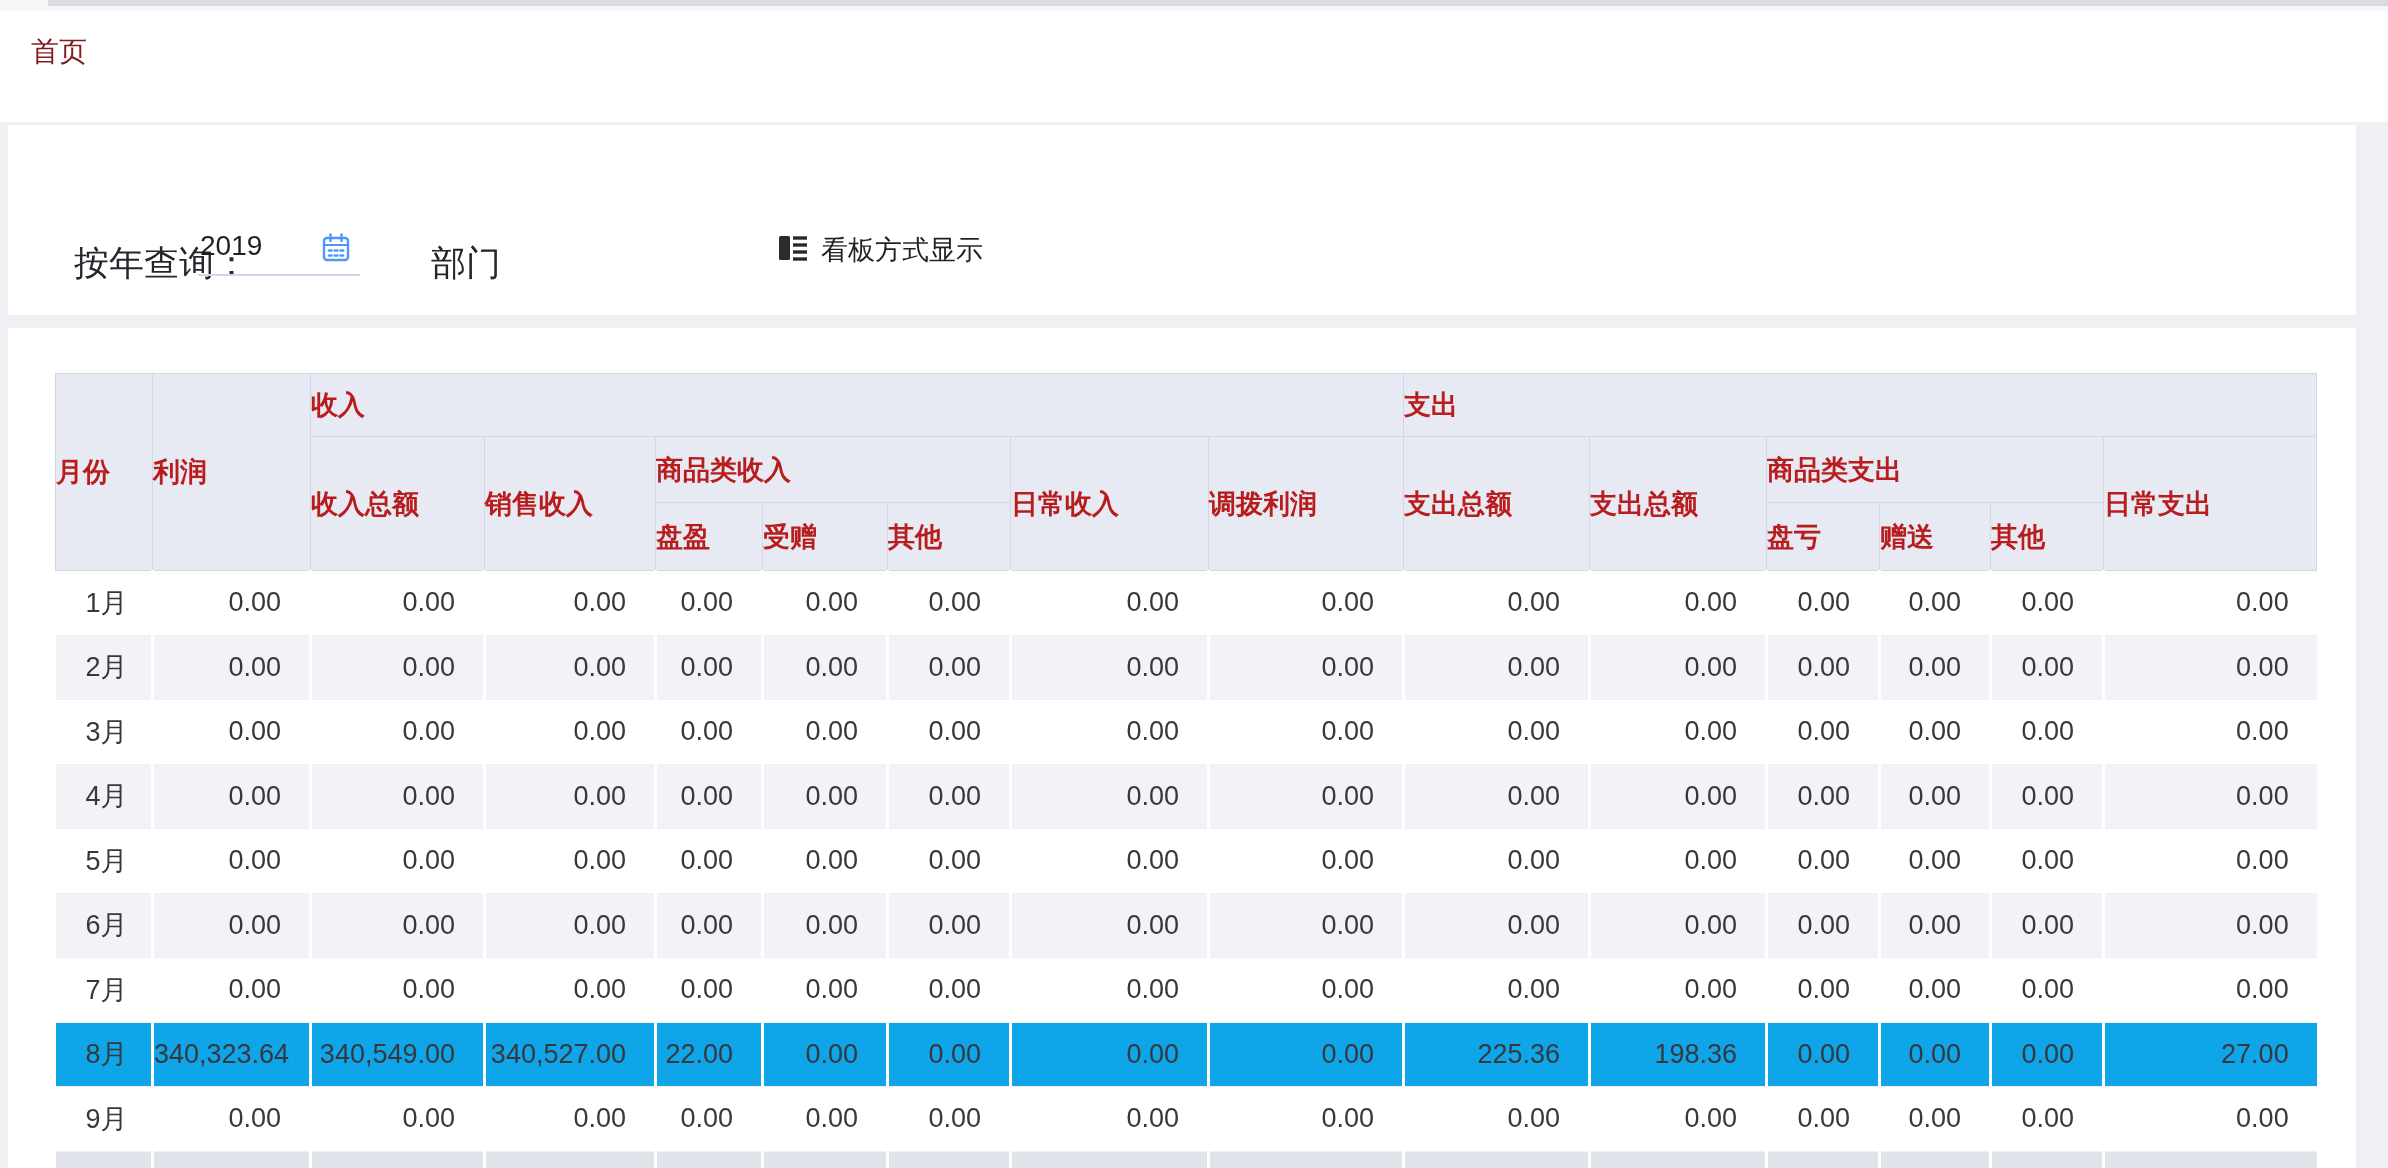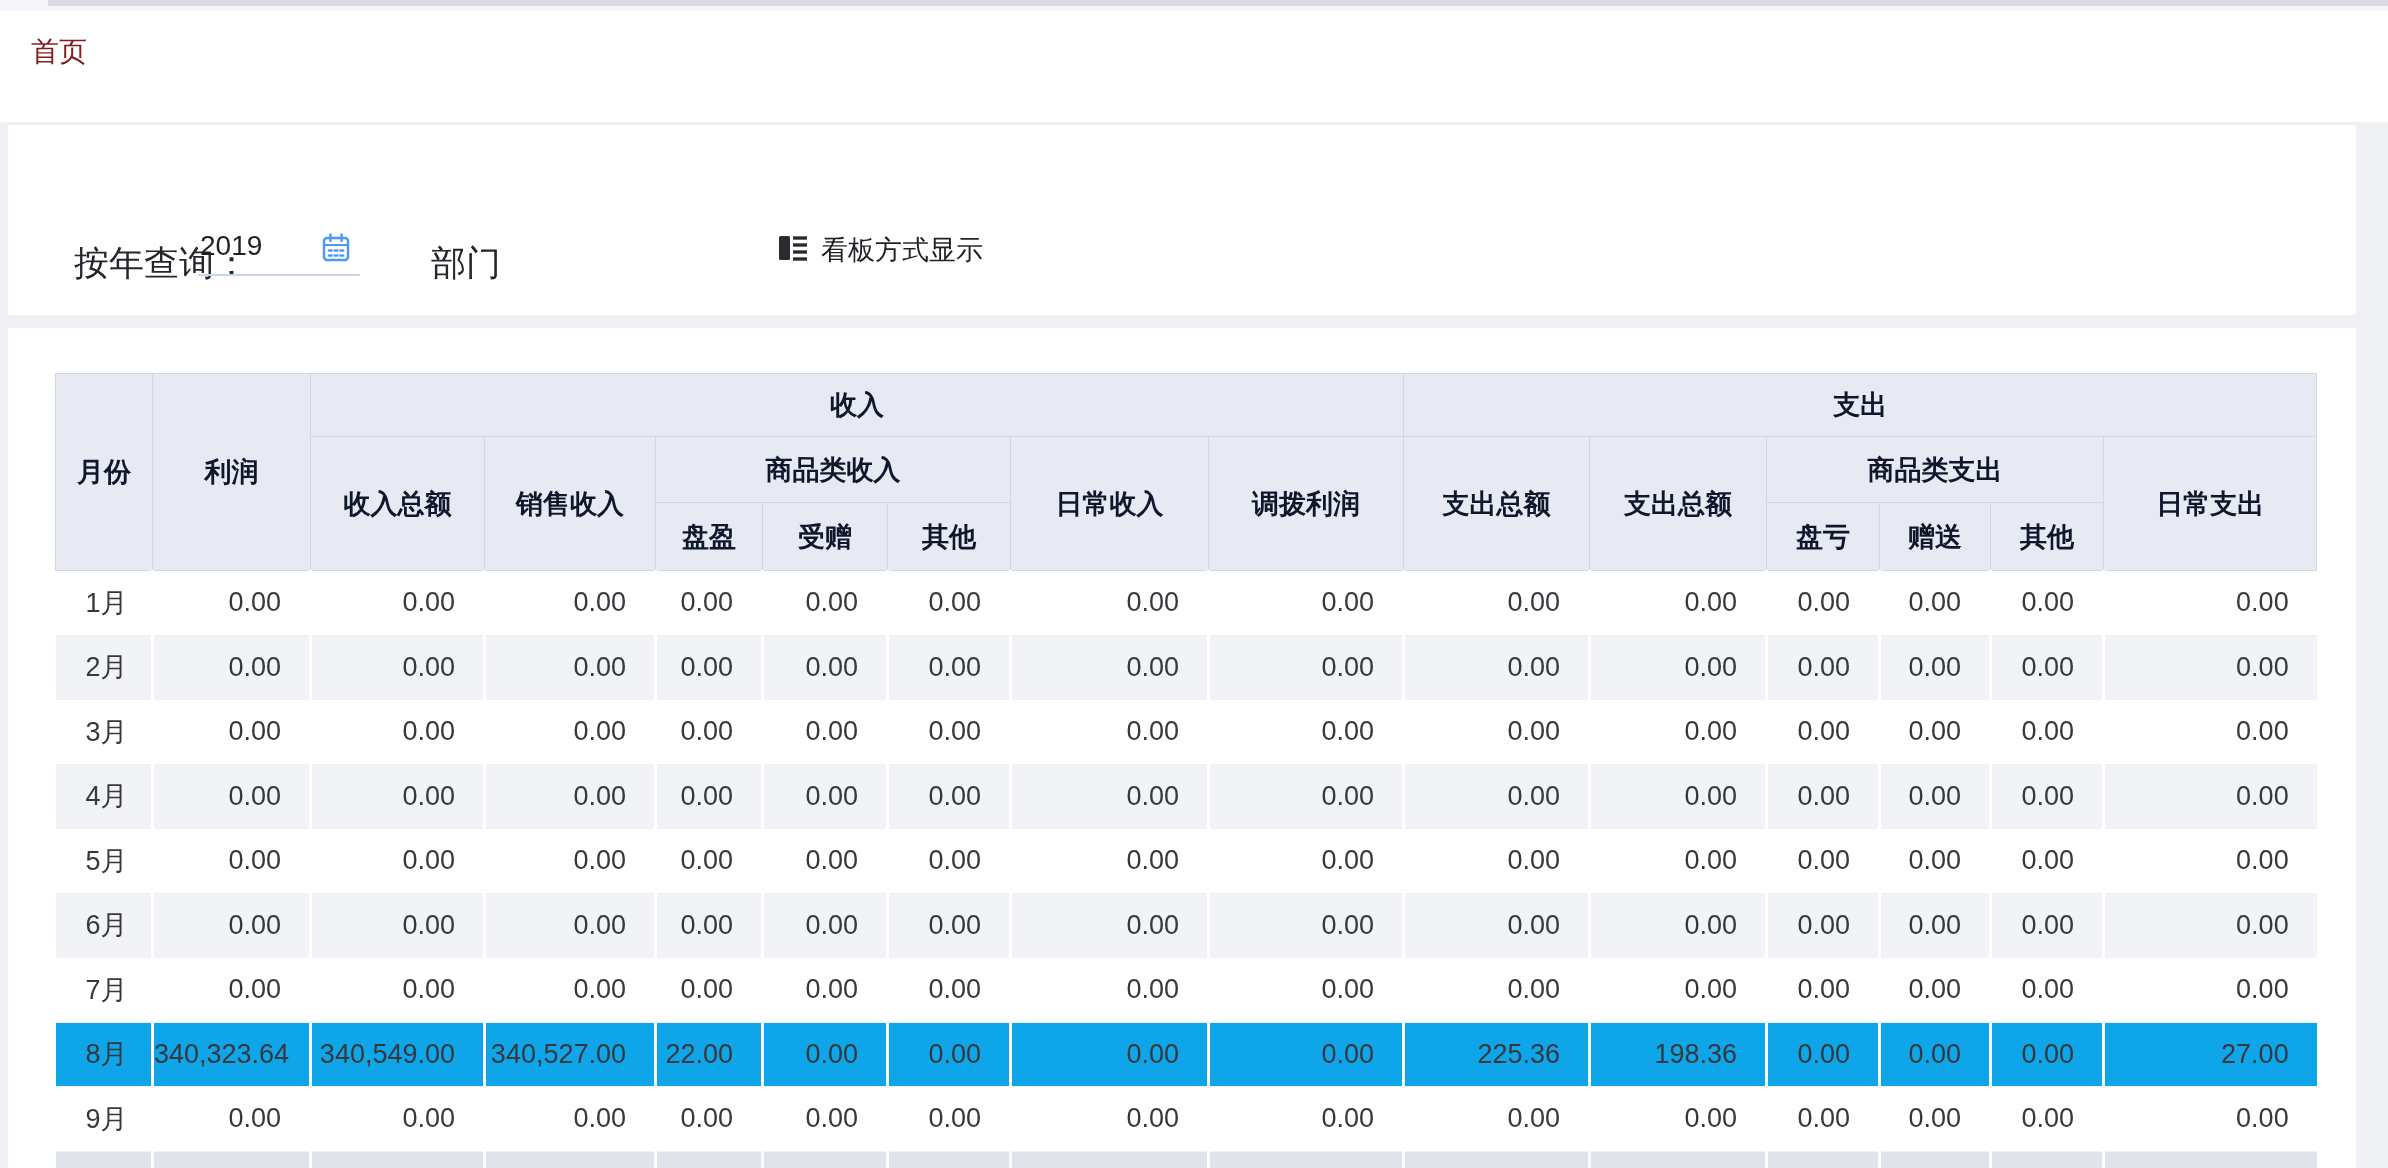--- a/index.html
+++ b/index.html
@@ -48,22 +48,22 @@
   .dept-select{position:absolute;left:487px;top:20px;width:262px;height:46px;
     border-bottom:2px solid #d6d9e0;cursor:pointer;}
   .dept-placeholder{position:absolute;left:4px;top:10px;font-size:27px;color:#bbbfc7;}
   .chevron-icon{position:absolute;right:8px;top:8px;}
   .board-toggle{position:absolute;left:769px;top:22px;display:flex;align-items:center;gap:12px;cursor:pointer;}
   .board-label{font-size:27px;color:#1f2126;}
 
   
   .table-wrap{position:absolute;left:47px;top:45px;}
   table{border-collapse:collapse;table-layout:fixed;width:2261px;}
-  th{background:#e7eaf3;border:1px solid #d3d7e1;font-size:27px;font-weight:600;color:#0f172a;
-    text-align:center;padding:0;}
+  th{background:#e7eaf3;border:1px solid #d3d7e1;font-size:27px;font-weight:600;color:#b91c1c;
+    text-align:left;padding:0;}
   tr.h1 th{height:62px;} tr.h2 th{height:65px;} tr.h3 th{height:67px;}
   td{font-size:27px;color:#36383d;height:63.5px;padding:0 28px 0 0;text-align:right;
     border-right:3px solid #ffffff;border-bottom:1px solid #eef0f3;white-space:nowrap;overflow:hidden;}
   td:last-child{border-right:none;}
   td.month{text-align:left;padding:0 0 0 30px;}
   tr.even td{background:#f2f3f7;}
   tr.odd td{background:#ffffff;}
   tr.highlight td{background:#0ea5e9;}
   tr.partial td{background:#e1e3ea;}
 </style>

